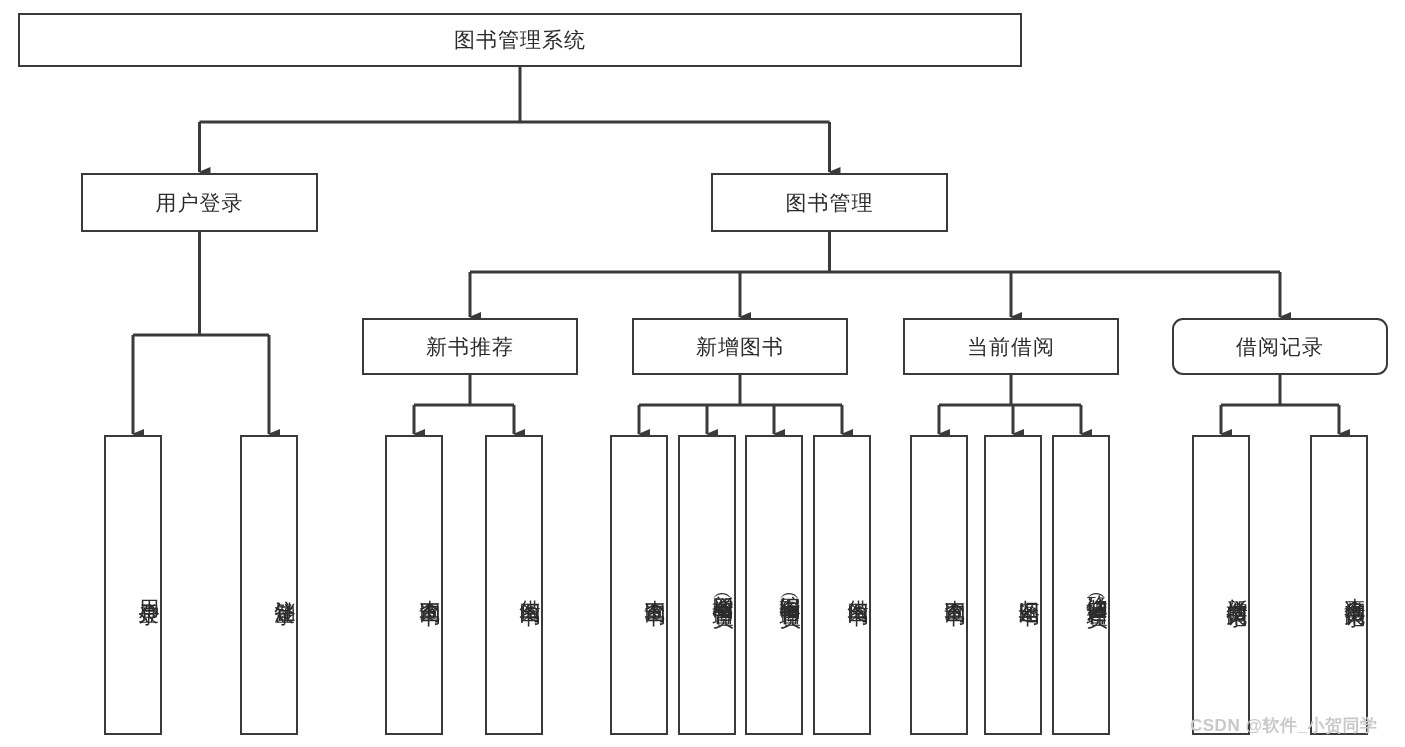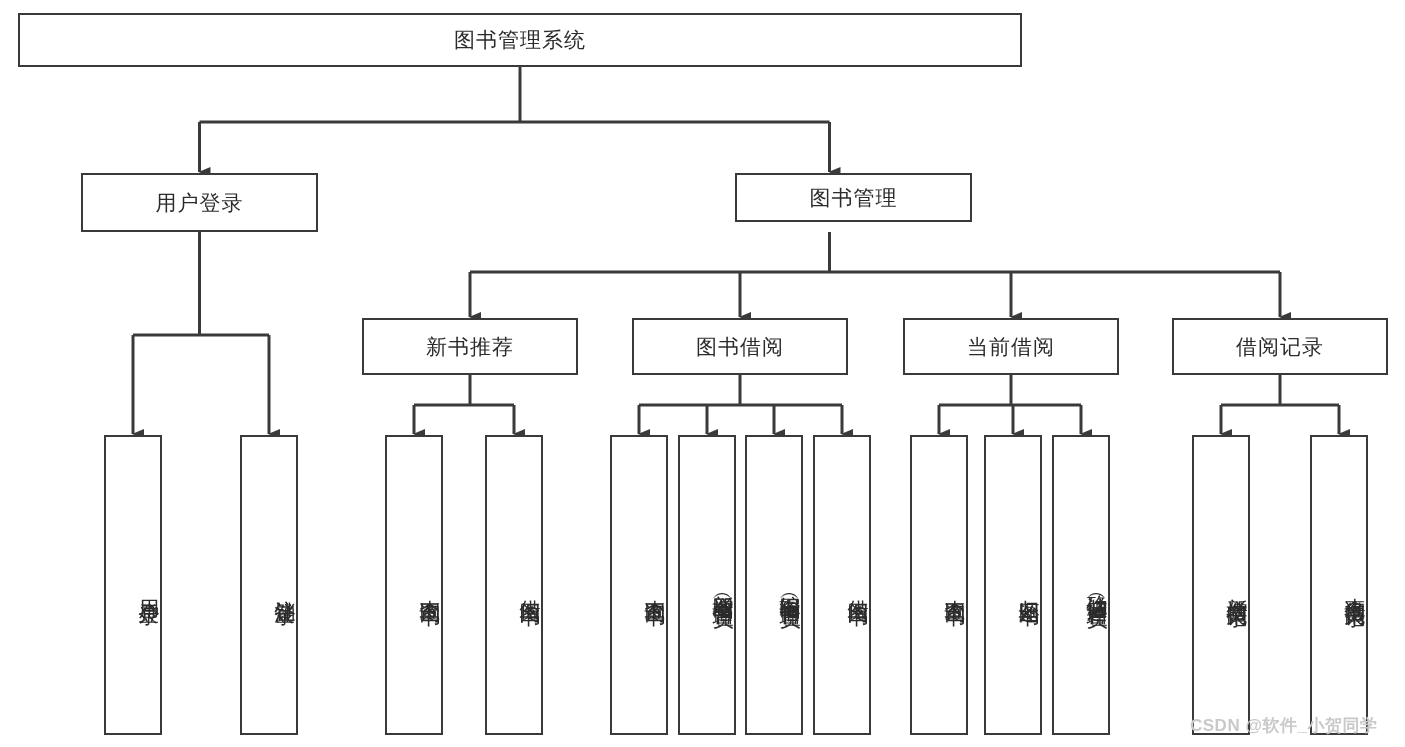--- a/index.html
+++ b/index.html
@@ -111,34 +111,34 @@
       </g>
   </svg>
 
   <div class="node h" id="n-root" style="left: 18px; top: 13px; width: 1004px; height: 54px;">
     <span>图书管理系统</span>
   </div>
 
   <div class="node h" id="n-l2-0" style="left: 81px; top: 173px; width: 237px; height: 59px;">
     <span>用户登录</span>
   </div>
-  <div class="node h" id="n-l2-1" style="left: 711px; top: 173px; width: 237px; height: 49px; margin-left: 24px;">
+  <div class="node h" id="n-l2-1" style="left: 711px; top: 173px; width: 237px; height: 59px;">
     <span>图书管理</span>
   </div>
 
   <div class="node h" id="n-l3-0" style="left: 362px; top: 318px; width: 216px; height: 57px;">
     <span>新书推荐</span>
   </div>
   <div class="node h" id="n-l3-1" style="left: 632px; top: 318px; width: 216px; height: 57px;">
-    <span>图书借阅</span>
+    <span>新增图书</span>
   </div>
   <div class="node h" id="n-l3-2" style="left: 903px; top: 318px; width: 216px; height: 57px; font-family: Liberation Mono, monospace;">
     <span>当前借阅</span>
   </div>
-  <div class="node h" id="n-l3-3" style="left: 1172px; top: 318px; width: 216px; height: 57px;">
+  <div class="node h" id="n-l3-3" style="left: 1172px; top: 318px; width: 216px; height: 57px; border-radius: 11px;">
     <span>借阅记录</span>
   </div>
 
   <div class="node leaf" id="n-lf-0" style="left: 104px; top: 435px; width: 58px; height: 300px;">
     <span class="txt">用户登录</span>
   </div>
   <div class="node leaf" id="n-lf-1" style="left: 240px; top: 435px; width: 58px; height: 300px;">
     <span class="txt">注销登录</span>
   </div>
   <div class="node leaf" id="n-lf-2" style="left: 385px; top: 435px; width: 58px; height: 300px;">

